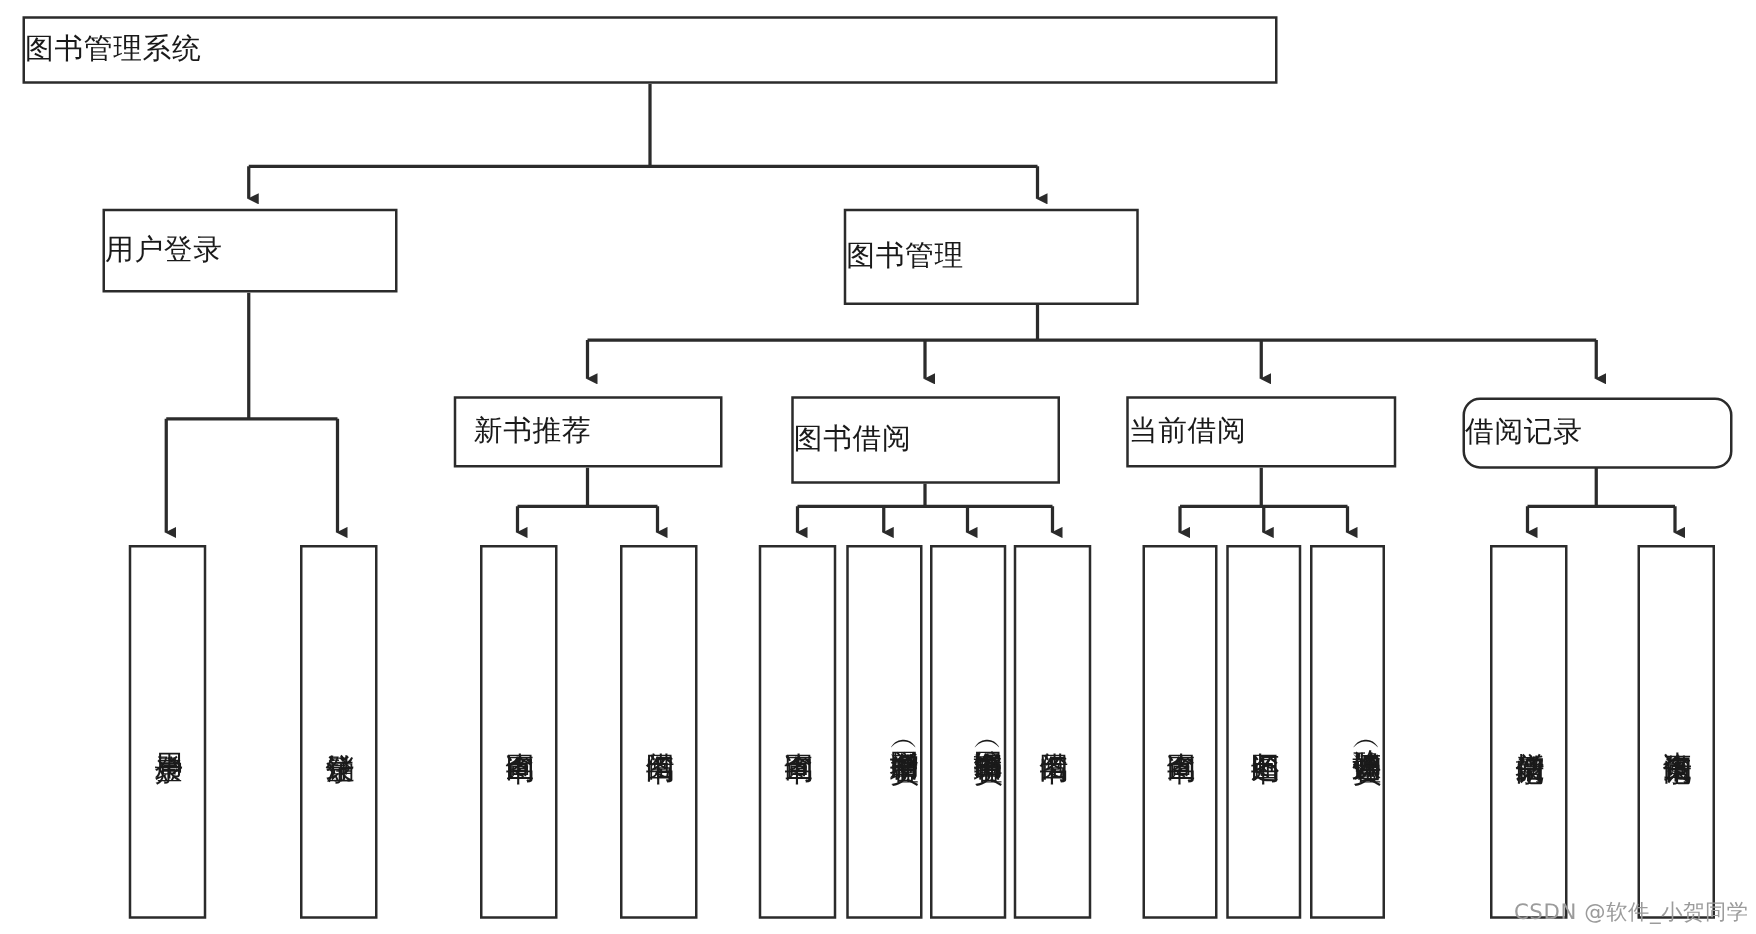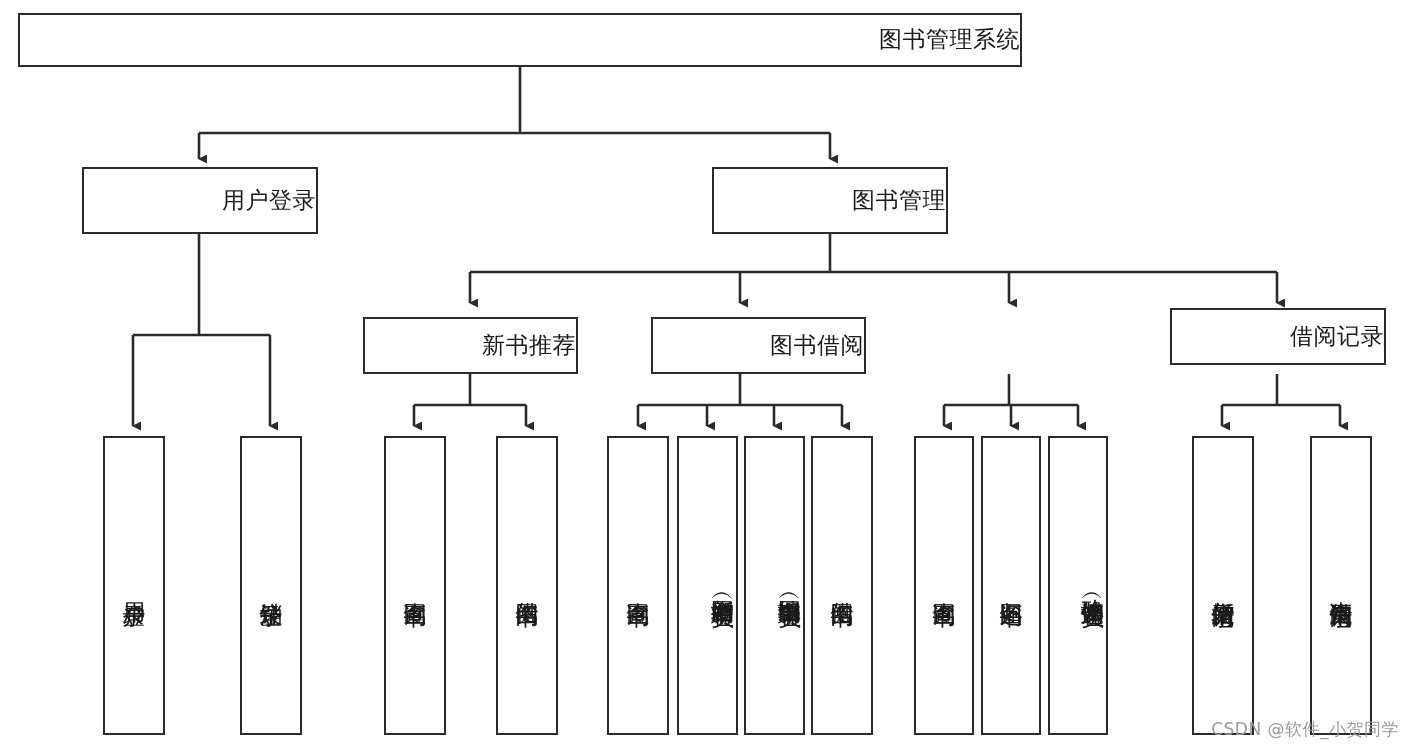--- a/index.html
+++ b/index.html
@@ -26,21 +26,21 @@
     height: 747px;
   }
   .node {
     position: absolute;
     box-sizing: border-box;
     border: 2px solid #2b2b2b;
     background: #ffffff;
     color: #1a1a1a;
     display: flex;
     align-items: center;
-    justify-content: flex-end;
+    justify-content: flex-start;
     text-align: center;
     z-index: 3;
   }
   .node-h {
     font-size: 23px;
     line-height: 1.2;
     letter-spacing: 0.5px;
   }
   .node-v {
     font-size: 23px;
@@ -130,31 +130,34 @@
     </g>
   </svg>
 
   <div class="node node-h" style="left:18px; top:13px; width:1004px; height:54px;">
     <span class="node-label">图书管理系统</span>
   </div>
 
   <div class="node node-h" style="left:82px; top:167px; width:236px; height:67px;">
     <span class="node-label">用户登录</span>
   </div>
-  <div class="node node-h" style="left:712px; top:167px; width:236px; height:67px;">
+  <div class="node node-h" style="left:675px; top:167px; width:236px; height:77px;">
     <span class="node-label">图书管理</span>
   </div>
 
   <div class="node node-h" style="left:363px; top:317px; width:215px; height:57px;padding-left:14px;">
     <span class="node-label">新书推荐</span>
   </div>
-  <div class="node node-h" style="left:651px; top:317px; width:215px; height:57px;">
+  <div class="node node-h" style="left:633px; top:317px; width:215px; height:70px;">
     <span class="node-label">图书借阅</span>
   </div>
-  <div class="node node-h" style="left:1170px; top:308px; width:216px; height:57px;">
+  <div class="node node-h" style="left:901px; top:317px; width:216px; height:57px;">
+    <span class="node-label">当前借阅</span>
+  </div>
+  <div class="node node-h" style="left:1170px; top:318px; width:216px; height:57px;border-radius:14px;">
     <span class="node-label">借阅记录</span>
   </div>
 
   <div class="node node-v center-v" style="left:103px; top:436px; width:62px; height:299px;">
     <span class="node-label">用户登录</span>
   </div>
   <div class="node node-v center-v" style="left:240px; top:436px; width:62px; height:299px;">
     <span class="node-label">注销登录</span>
   </div>
 

